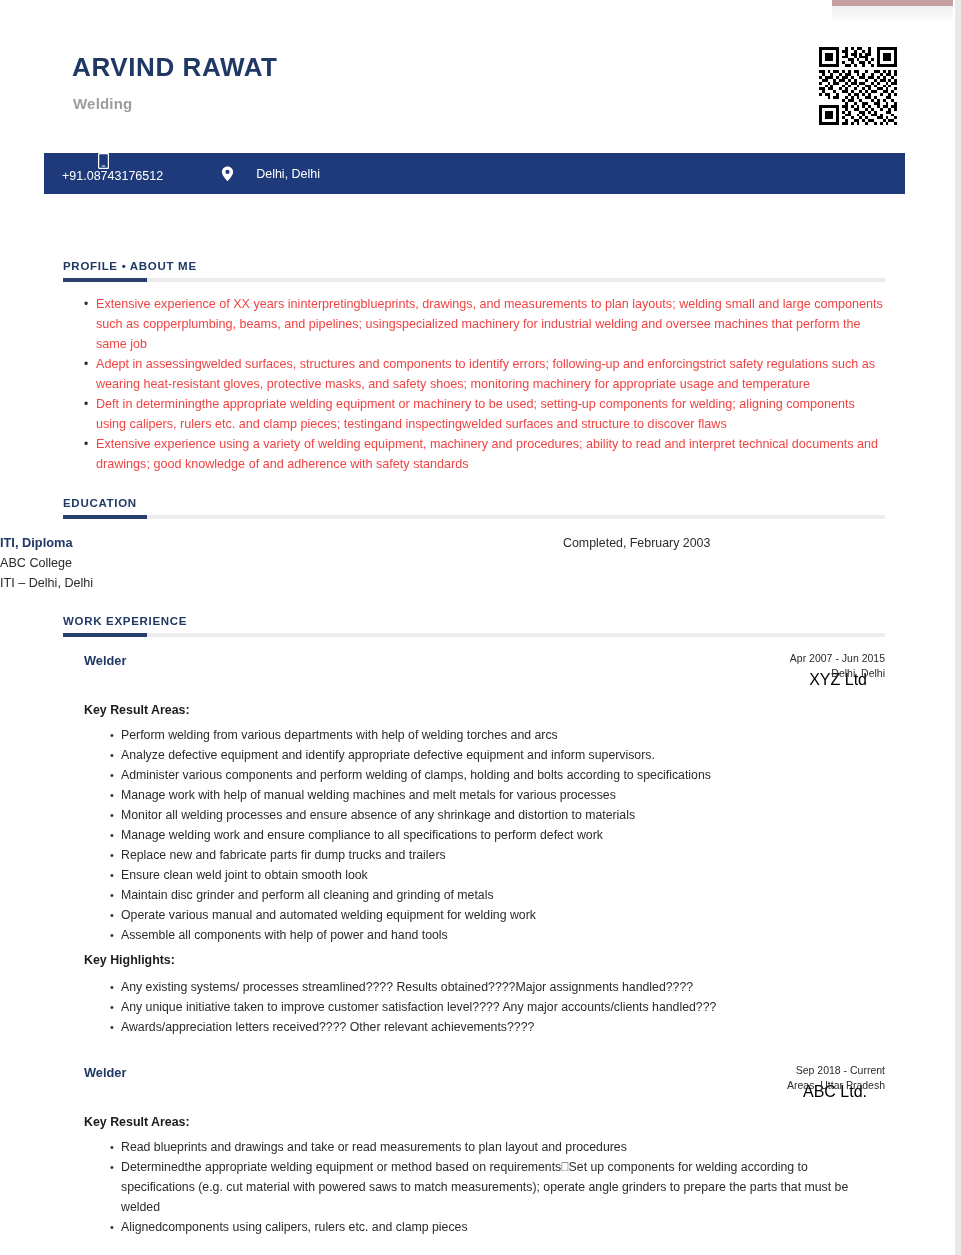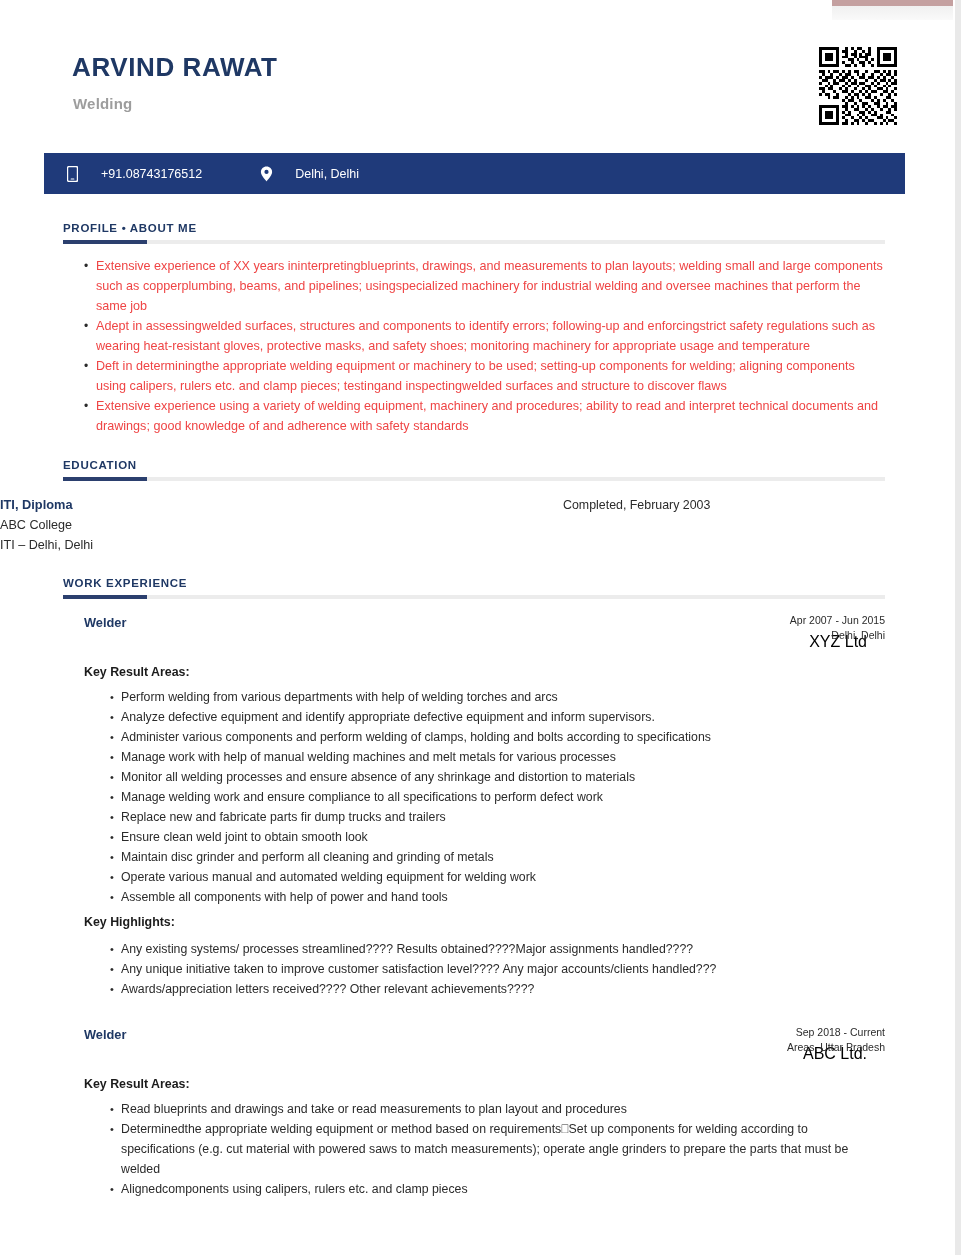--- a/index.html
+++ b/index.html
@@ -93,21 +93,21 @@
     display: flex;
     align-items: center;
     color: #ffffff;
     font-size: 12.5px;
   }
   .contact-item {
     display: flex;
     align-items: center;
     height: 41px;
   }
-  .c1 { margin-left: 18px; }
+  .c1 { margin-left: 18px; flex-direction: column; }
   .c2 { margin-left: 66px; }
   .c3 { margin-left: 54px; }
   .contact-icon {
     width: 20px;
     display: flex;
     justify-content: center;
     align-items: center;
     margin-right: 19px;
   }
   .contact-icon svg { display: block; }
@@ -459,21 +459,21 @@
             <path d="M6.5 0.6 C3.3 0.6 0.9 3 0.9 6.1 C0.9 9.8 6.5 15.4 6.5 15.4 C6.5 15.4 12.1 9.8 12.1 6.1 C12.1 3 9.7 0.6 6.5 0.6 Z" fill="#fff"></path>
             <circle cx="6.5" cy="5.9" r="2.1" fill="#1f3a7a"></circle>
           </svg>
       </span>
       <span class="contact-text">Delhi, Delhi</span>
     </div>
   </div>
 
   <div class="content">
 
-    <div class="section" style="padding-top:28px;">
+    <div class="section" style="padding-top:66px;">
       <div class="sec-head">
         <div class="sec-title">PROFILE • ABOUT ME</div>
         <div class="sec-rule"></div>
       </div>
       <div class="profile-wrap">
         <ul class="profile-list">
           <li>Extensive experience of XX years ininterpretingblueprints, drawings, and measurements to plan layouts; welding small and large components such as copperplumbing, beams, and pipelines; usingspecialized machinery for industrial welding and oversee machines that perform the same job</li>
           <li>Adept in assessingwelded surfaces, structures and components to identify errors; following-up and enforcingstrict safety regulations such as wearing heat-resistant gloves, protective masks, and safety shoes; monitoring machinery for appropriate usage and temperature</li>
           <li>Deft in determiningthe appropriate welding equipment or machinery to be used; setting-up components for welding; aligning components using calipers, rulers etc. and clamp pieces; testingand inspectingwelded surfaces and structure to discover flaws</li>
           <li>Extensive experience using a variety of welding equipment, machinery and procedures; ability to read and interpret technical documents and drawings; good knowledge of and adherence with safety standards</li>

